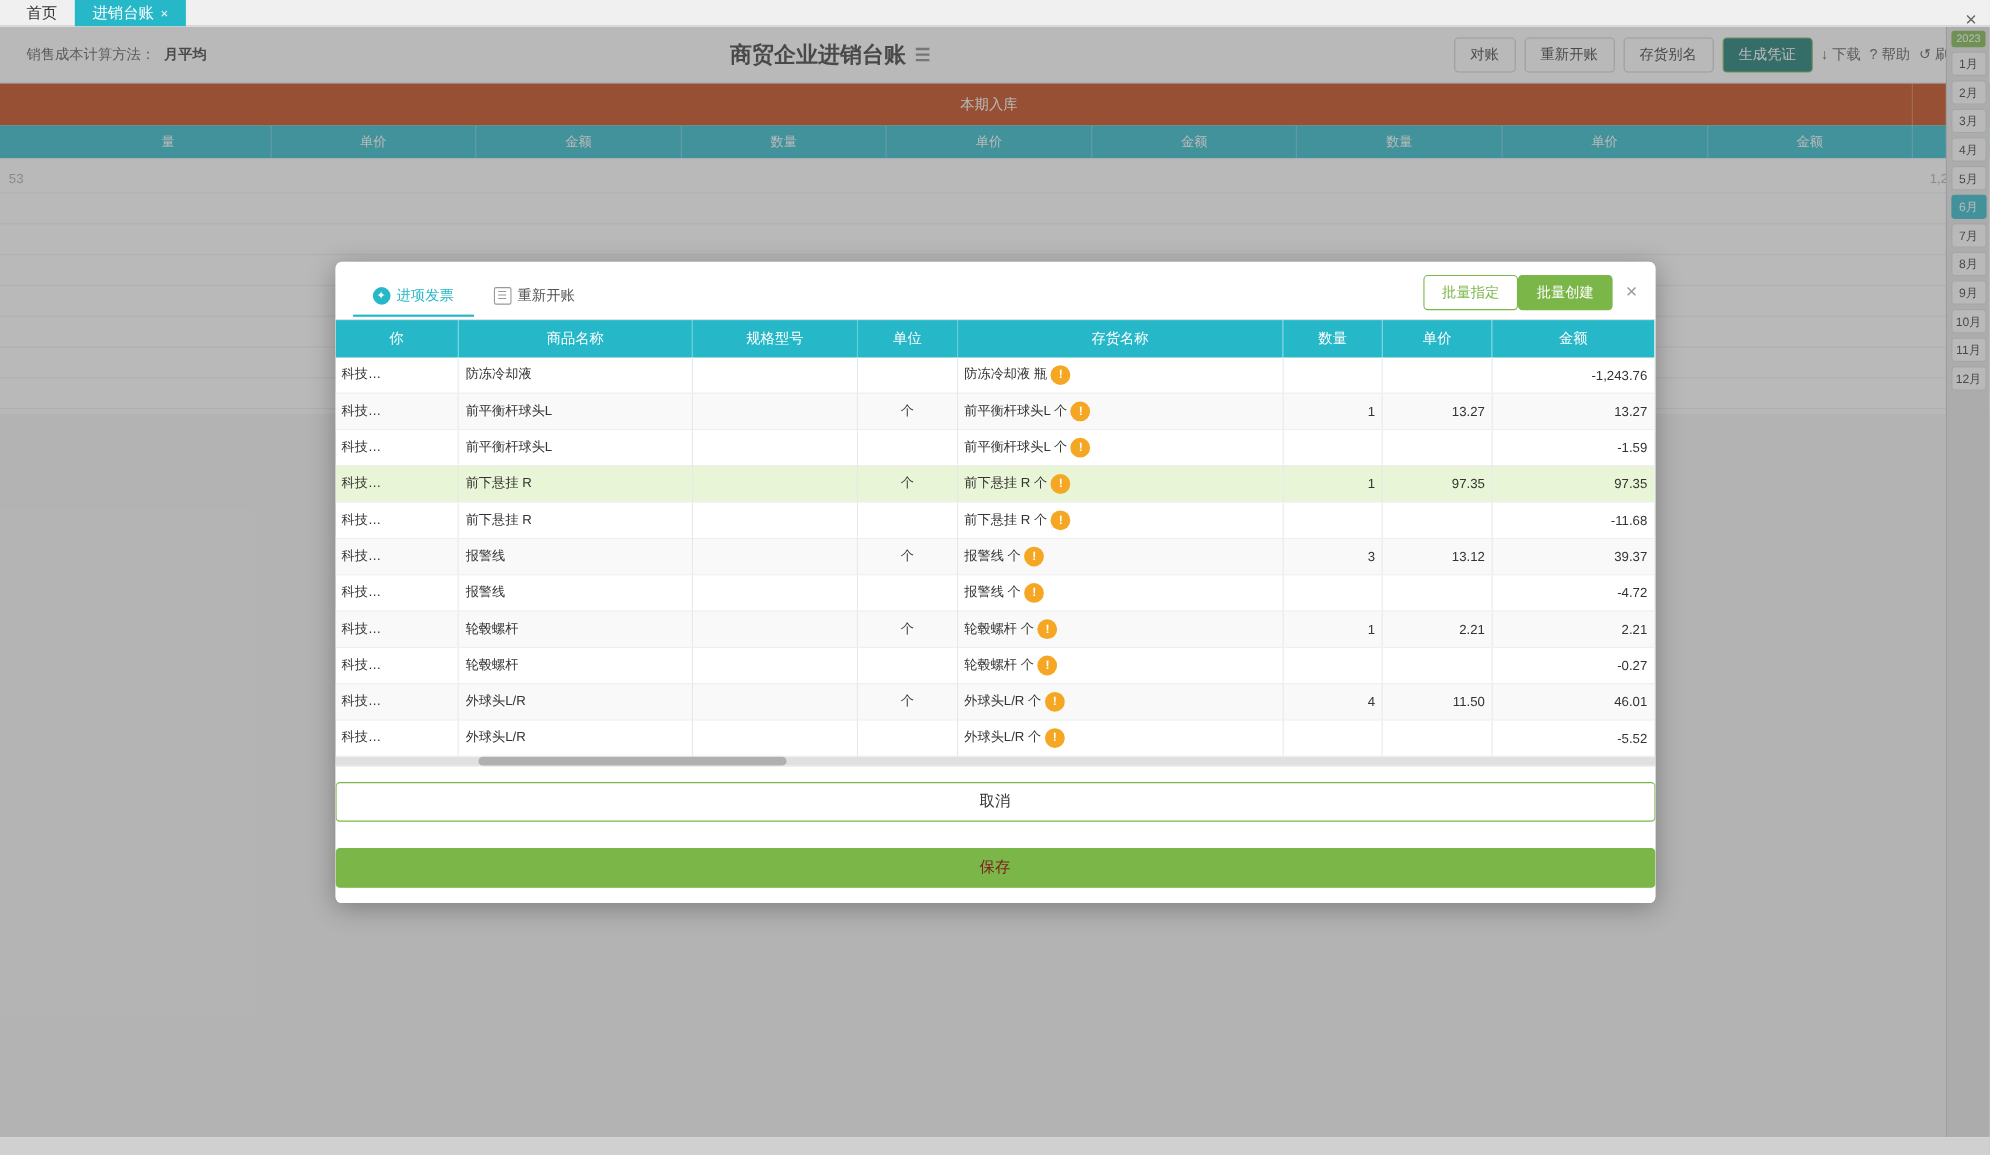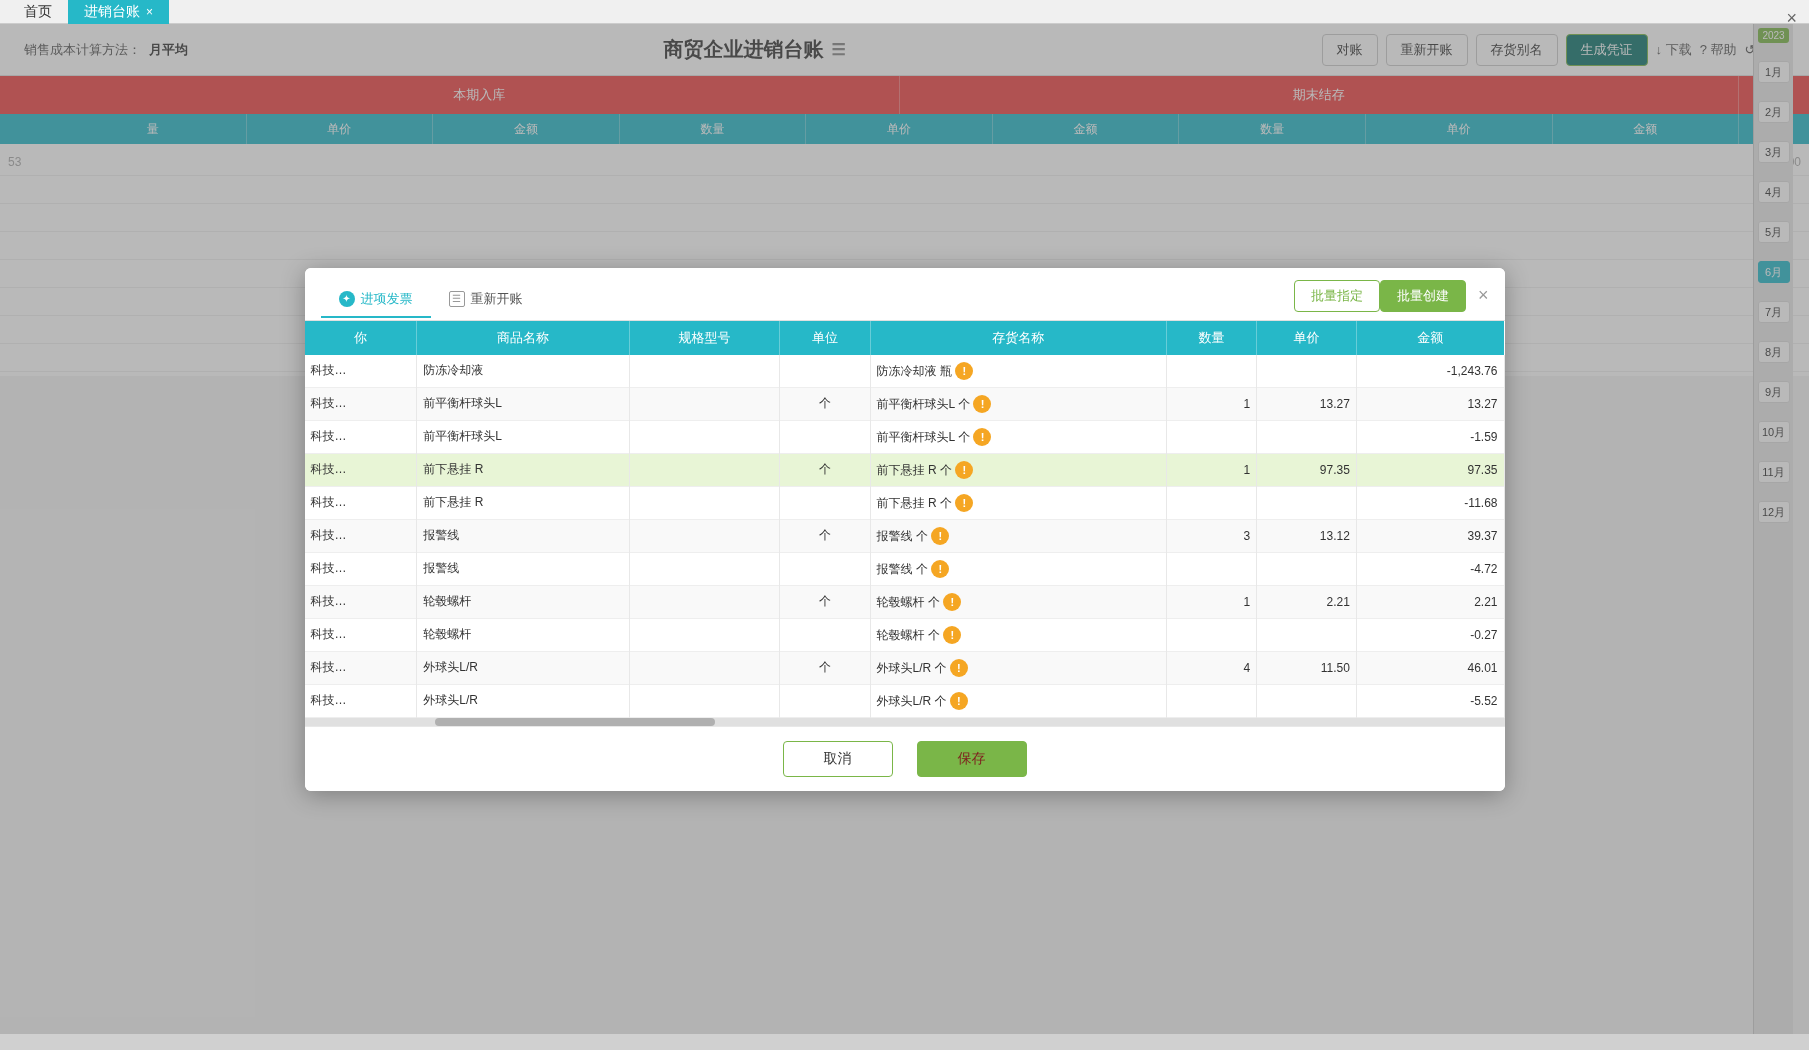--- a/index.html
+++ b/index.html
@@ -98,26 +98,26 @@
     .col-header {
       color: #fff; font-size: 12px;
       display: flex; align-items: center; justify-content: center;
       height: 100%;
       border-right: 1px solid rgba(255,255,255,0.3);
       padding: 0 4px;
     }
 
     
     .side-panel {
-      position: absolute; right: 16px; top: 0;
+      position: absolute; right: 0; top: 0;
       width: 40px; height: 100%;
       background: #e8e8e8;
       border-left: 1px solid #ccc;
       display: flex; flex-direction: column; align-items: center;
-      padding-top: 4px; gap: 18px;
+      padding-top: 4px; gap: 4px;
       font-size: 11px;
     }
     .side-year-badge {
       background: #7ab648; color: #fff;
       padding: 2px 4px; border-radius: 3px;
       font-size: 10px; writing-mode: horizontal-tb;
       white-space: nowrap;
     }
     .side-month {
       width: 32px; height: 22px; background: #fff;
@@ -243,20 +243,21 @@
       font-weight: bold;
     }
     .negative { color: #e05252; }
 
     
     .modal-footer {
       padding: 14px 0;
       display: flex; justify-content: center; gap: 24px;
       border-top: 1px solid #e8e8e8;
       background: #fff;
+      flex-direction: column;
     }
     .btn-cancel {
       padding: 8px 40px;
       border: 1px solid #7ab648;
       background: #fff;
       color: #333;
       border-radius: 4px;
       font-size: 14px;
       cursor: pointer;
     }
@@ -308,27 +309,24 @@
       <button class="btn btn-outline">对账</button>
       <button class="btn btn-outline">重新开账</button>
       <button class="btn btn-outline">存货别名</button>
       <button class="btn btn-primary">生成凭证</button>
       <button class="btn-icon">↓ 下载</button>
       <button class="btn-icon">? 帮助</button>
       <button class="btn-icon">↺ 刷新</button>
     </div>
   </div>
 
-  <div style="display:flex; background:#ef4444; height:38px; align-items:center; padding-right:40px;">
+  <div style="display:flex; background:#c2410c; height:38px; align-items:center; padding-right:40px;">
     <div style="width:60px;"></div>
     <div class="header-group" style="flex:1; justify-content:center;">
       <span>本期入库</span>
-    </div>
-    <div class="header-group" style="flex:1; justify-content:center;">
-      <span>期末结存</span>
     </div>
     <div style="width:30px; background:#26b8c8;"></div>
   </div>
   <div style="display:flex; background:#26b8c8; height:30px; align-items:center; padding-right:40px;">
     <div style="width:60px;"></div>
     <div class="col-header" style="flex:1;">量</div>
     <div class="col-header" style="flex:1;">单价</div>
     <div class="col-header" style="flex:1;">金额</div>
     <div class="col-header" style="flex:1;">数量</div>
     <div class="col-header" style="flex:1;">单价</div>

